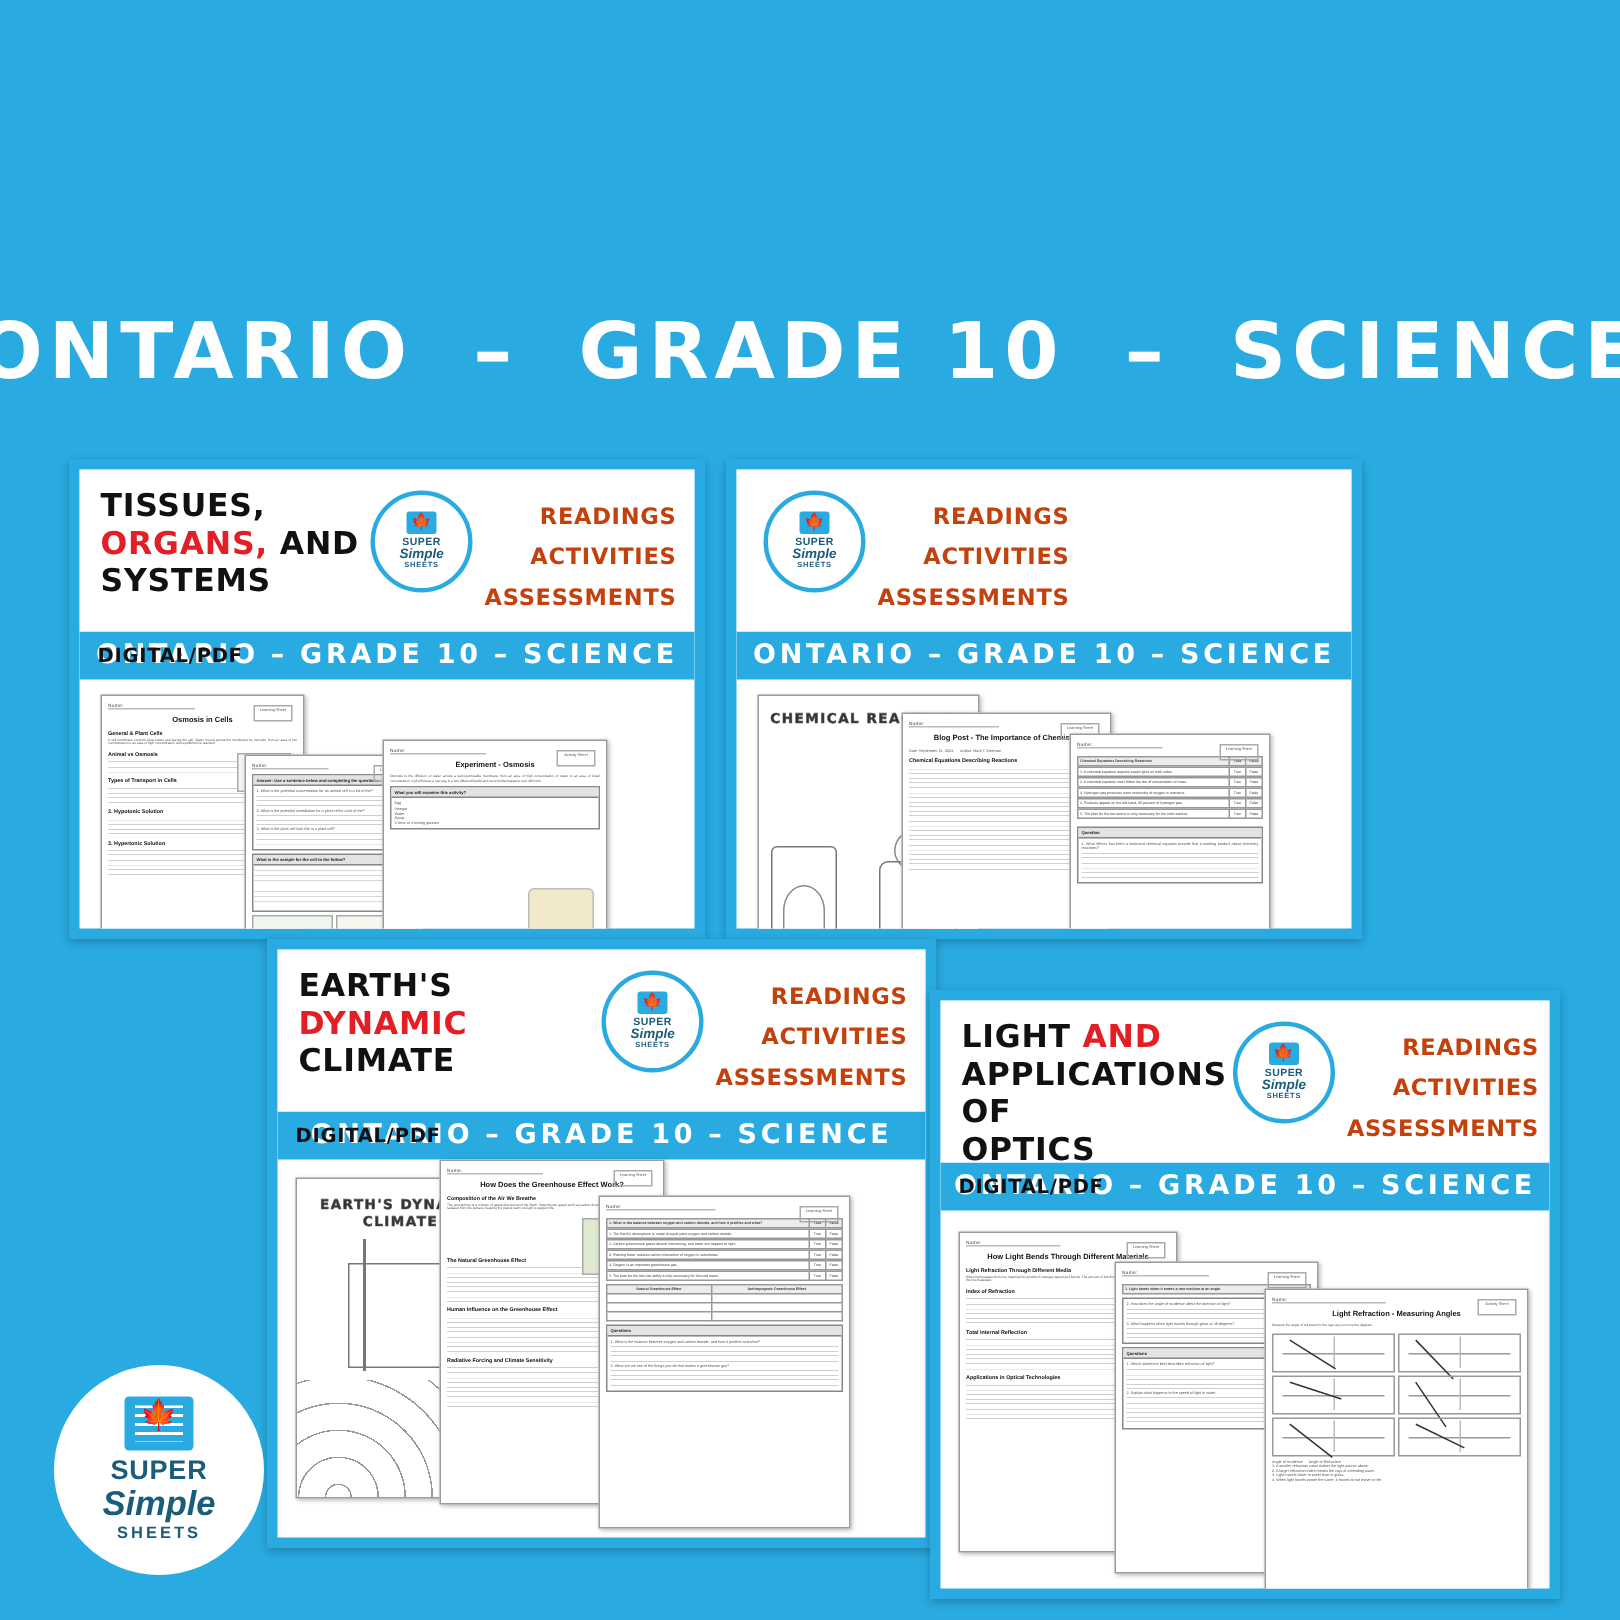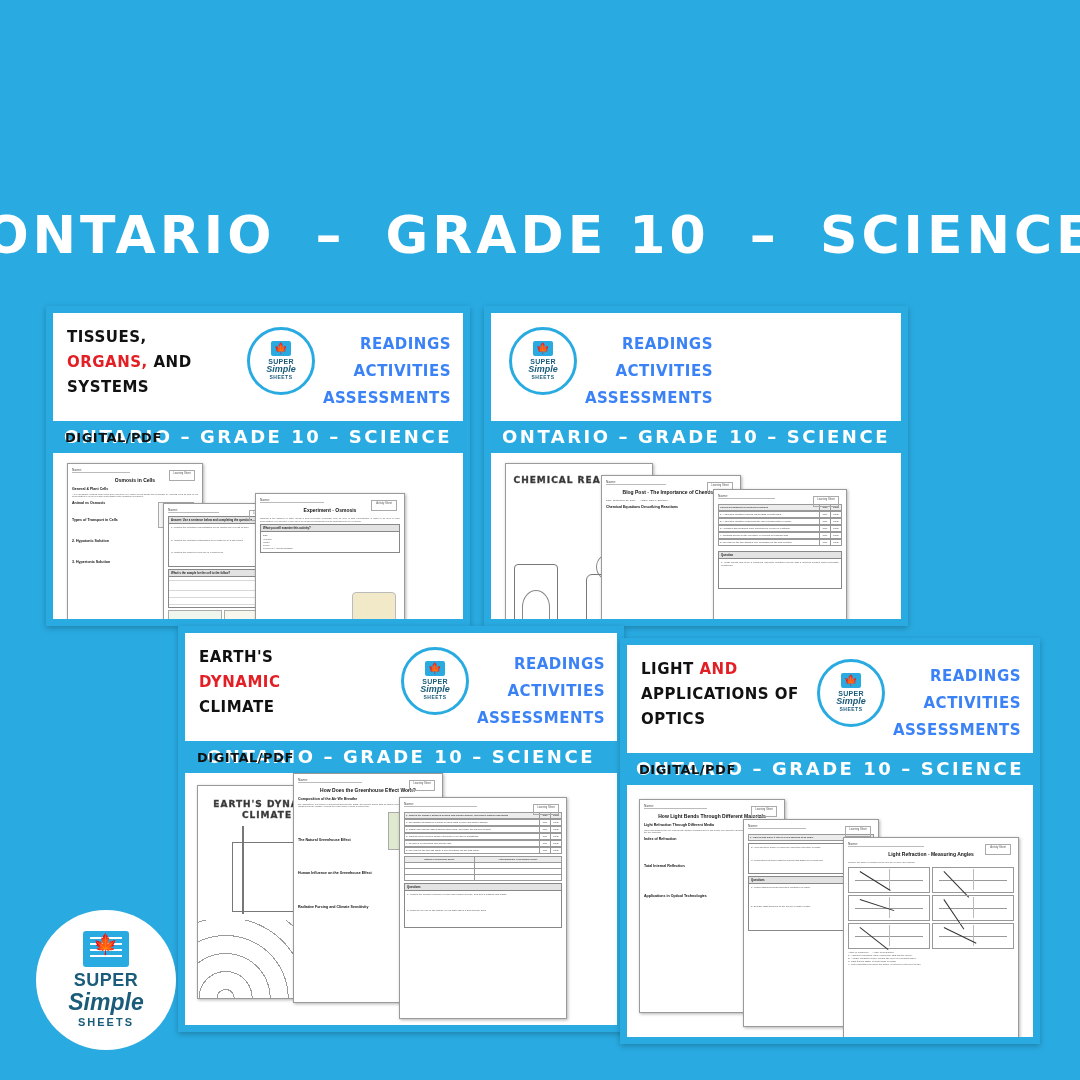--- a/index.html
+++ b/index.html
@@ -60,21 +60,21 @@
     position: relative;
     display: flex;
     align-items: flex-start;
     padding: 12px 12px 4px 14px;
     background: #ffffff;
     height: 108px;
   }
   .card-title {
     font-family: "DejaVu Sans", sans-serif;
     font-weight: 700;
-    font-size: 15px;
+    font-size: 21px;
     line-height: 25px;
     color: #111;
     letter-spacing: 0.5px;
     flex: 1;
     text-transform: uppercase;
   }
   .card-title .red { color: #E31E24; }
   .badge {
     width: 68px; height: 68px;
     border-radius: 50%;
@@ -103,21 +103,21 @@
   .feature-list {
     flex: 0 0 auto;
     text-align: right;
     padding-top: 6px;
   }
   .feature-list div {
     font-family: "DejaVu Sans", sans-serif;
     font-weight: 700;
     font-size: 15px;
     line-height: 27px;
-    color: #3b82f6;
+    color: #c2410c;
     letter-spacing: 0.5px;
   }
   .card-strip {
     background: #29ABE2;
     color: #fff;
     text-align: center;
     font-family: "DejaVu Sans", sans-serif;
     font-weight: 700;
     font-size: 18px;
     letter-spacing: 2.5px;
@@ -671,21 +671,21 @@
                 </div>
             </div>
           </div>
         </div>
       </div>
 
       <div class="digital-label">DIGITAL/PDF</div>
     </div>
   </div>
 
-  <div class="card" style="left:620px; top:638px; width:420px; height:406px;">
+  <div class="card" style="left:620px; top:660px; width:420px; height:406px;">
     <div class="card-head">
       <div class="card-title">
         <span>LIGHT </span><span class="red">AND</span><br>
         <span>APPLICATIONS OF</span><br>
         <span>OPTICS</span>
       </div>
       <div class="badge">
         <div class="sheet">
           <span class="leaf">🍁</span>
         </div>

